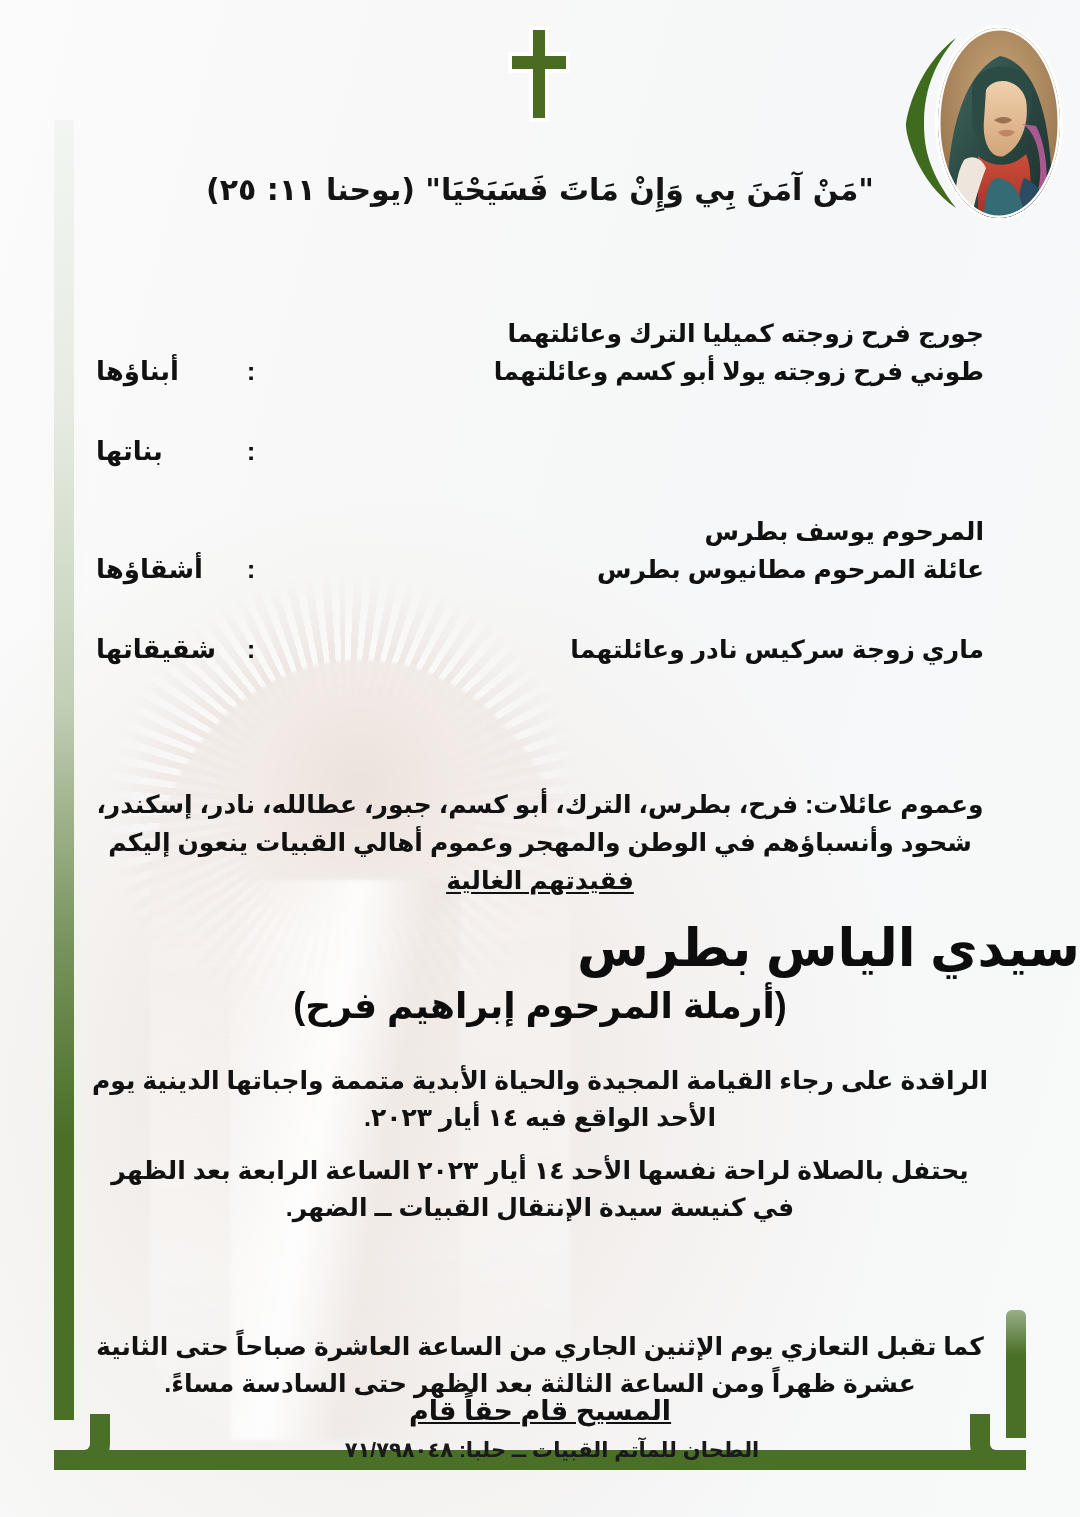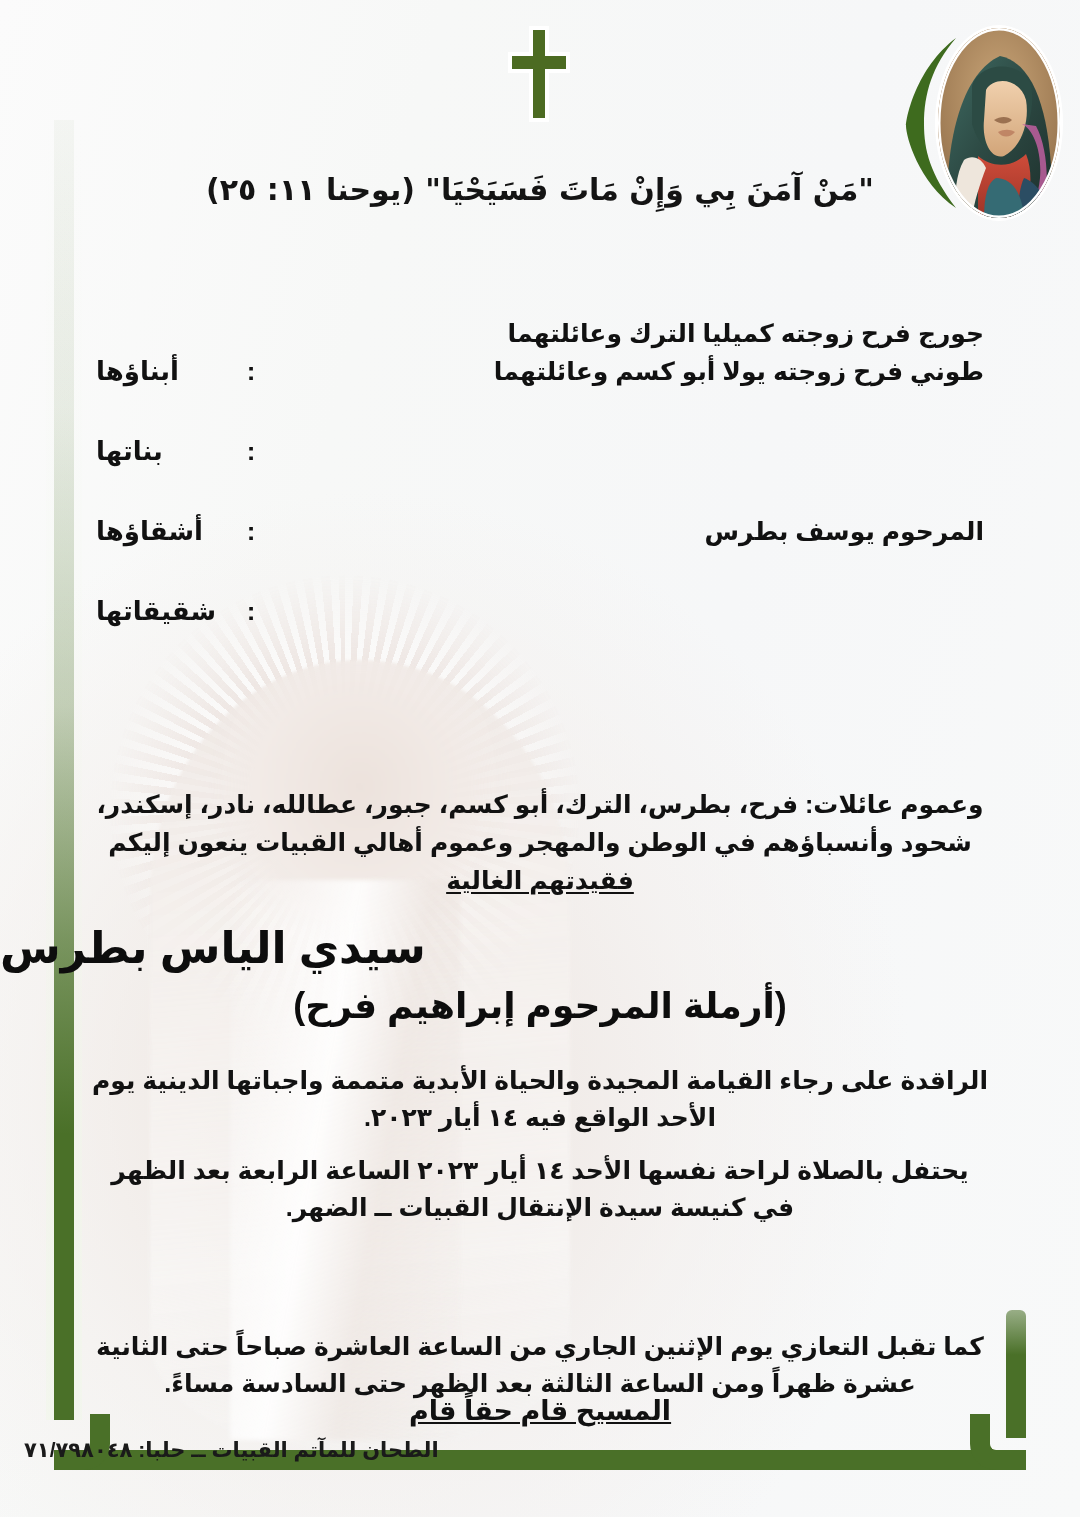--- a/index.html
+++ b/index.html
@@ -231,22 +231,22 @@
     color: #111;
     line-height: 38px;
   }
   .underlined { text-decoration: underline; text-underline-offset: 3px; }
 
   .deceased-name {
     position: absolute;
     top: 920px;
     left: 0;
     right: 0;
-    text-align: left;
-    font-size: 44px;
+    text-align: right;
+    font-size: 52px;
     font-weight: bold;
     color: #0d0d0d;
     line-height: 56px;
     letter-spacing: 1px;
   }
   .deceased-sub {
     position: absolute;
     top: 982px;
     left: 0;
     right: 0;
@@ -281,21 +281,21 @@
     font-size: 27px;
     font-weight: bold;
     color: #111;
     text-decoration: underline;
   }
   .footer {
     position: absolute;
     top: 1438px;
     left: 0;
     right: 0;
-    text-align: left;
+    text-align: center;
     font-size: 21px;
     font-weight: bold;
     color: #1a1a1a;
     padding-left: 24px;
   }
 </style>
 </head>
 <body>
 
 <div class="page">
@@ -374,27 +374,29 @@
     <div class="fam-row">
       <div class="fam-label">بناتها</div>
       <div class="fam-colon">:</div>
     </div>
 
     <div class="fam-row">
       <div class="fam-label">أشقاؤها</div>
       <div class="fam-colon">:</div>
       <div class="fam-names">
         <div>المرحوم يوسف بطرس</div>
+        <div>عائلة المرحوم مطانيوس بطرس</div>
       </div>
     </div>
 
     <div class="fam-row">
       <div class="fam-label">شقيقاتها</div>
       <div class="fam-colon">:</div>
       <div class="fam-names">
+        <div>ماري زوجة سركيس نادر وعائلتهما</div>
       </div>
     </div>
 
   </div>
 
   <div class="general-families">
     <div>وعموم عائلات: فرح، بطرس، الترك، أبو كسم، جبور، عطالله، نادر، إسكندر،</div>
     <div>شحود وأنسباؤهم في الوطن والمهجر وعموم أهالي القبيات ينعون إليكم</div>
     <div class="underlined">فقيدتهم الغالية</div>
   </div>

